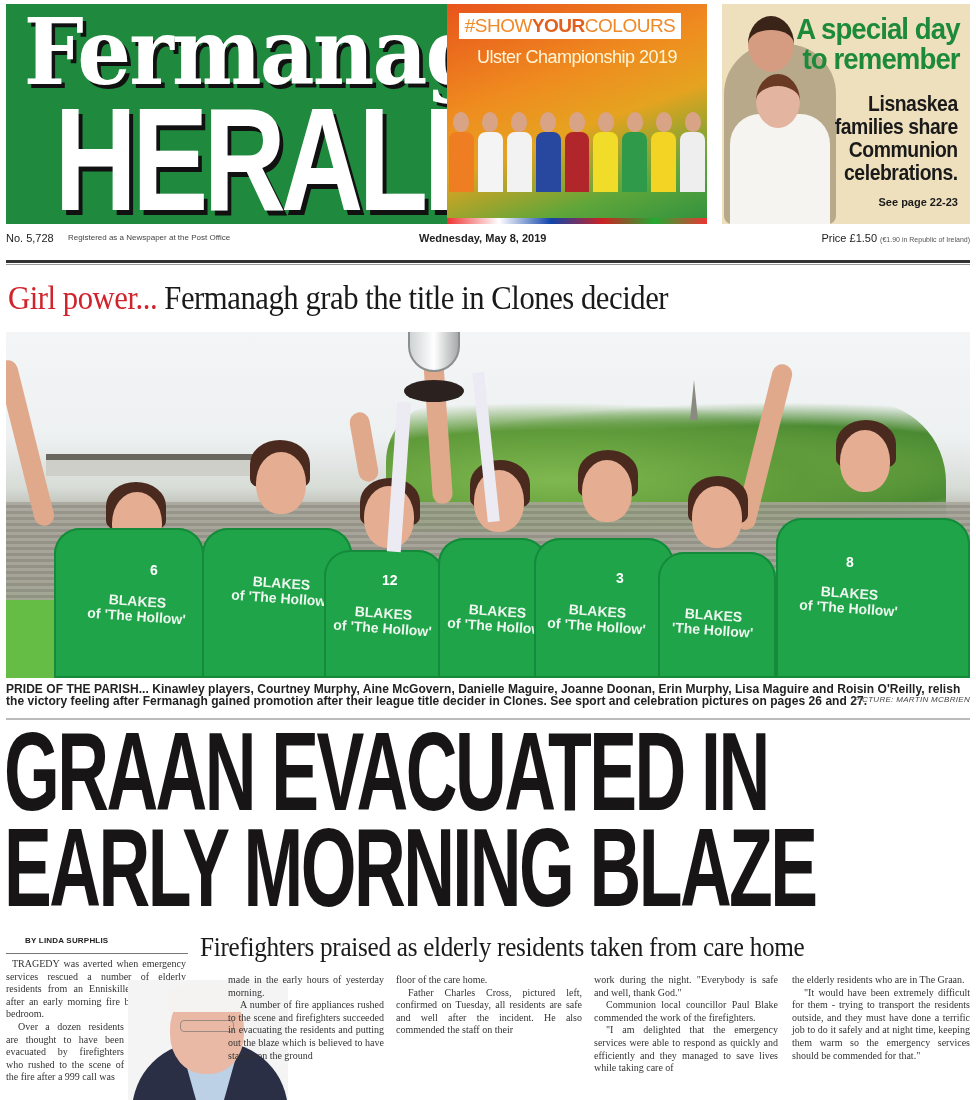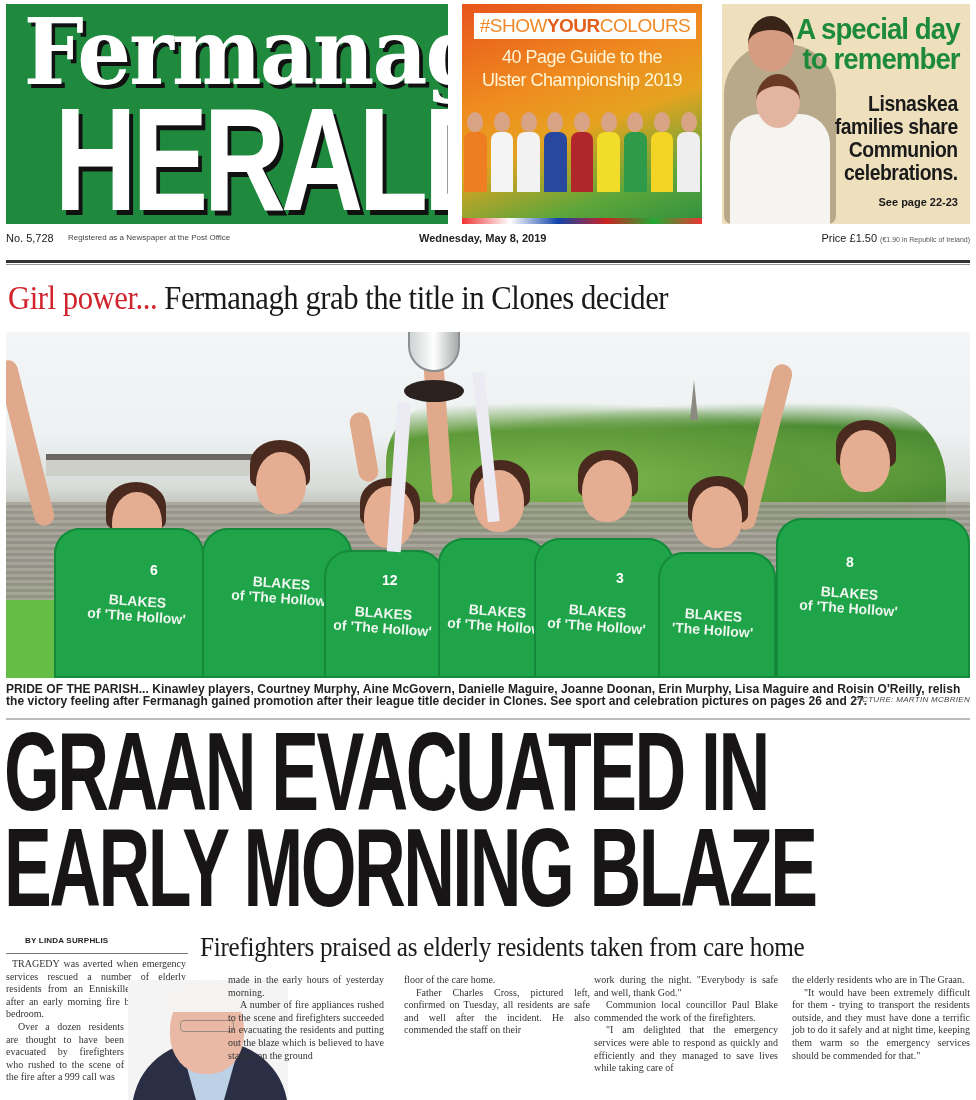--- a/index.html
+++ b/index.html
@@ -5,21 +5,21 @@
   * { box-sizing: border-box; margin: 0; padding: 0; }
   html, body { width: 976px; height: 1100px; overflow: hidden; background: #ffffff; }
   body { position: relative; font-family: "Liberation Sans", sans-serif; color: #1a1a1a; }
 
   
   .masthead { position: absolute; left: 6px; top: 4px; width: 442px; height: 220px; background: #1f8a3e; overflow: hidden; }
   .mast-line1 { position: absolute; left: 0; top: -6px; width: 100%; text-align: center; font-family: "DejaVu Serif", serif; font-weight: bold; font-size: 92px; letter-spacing: -2px; color: #ffffff; text-shadow: 4px 4px 0 #111; transform: scaleX(0.92); }
   .mast-line2 { position: absolute; left: 0; top: 86px; width: 100%; text-align: center; font-family: "Liberation Sans", sans-serif; font-weight: bold; font-size: 146px; letter-spacing: -6px; line-height: 140px; color: #ffffff; text-shadow: 5px 5px 0 #111; transform: scaleX(0.78); transform-origin: center; }
 
   
-  .promo-colours { position: absolute; left: 462px; top: 4px; width: 240px; height: 220px; overflow: hidden;
+  .promo-colours { position: absolute; left: 447px; top: 4px; width: 260px; height: 220px; overflow: hidden;
     background: linear-gradient(160deg, #e8541c 0%, #ef8b1f 35%, #e5a320 55%, #5ea63a 80%, #2f9140 100%); }
   .hashtag { position: absolute; left: 12px; top: 9px; width: 222px; height: 26px; background: #fff; text-align: center; font-size: 19px; line-height: 26px; color: #f08a28; letter-spacing: -0.5px; }
   .hashtag b { color: #e2601c; }
   .promo-sub { position: absolute; left: 0; top: 42px; width: 100%; text-align: center; color: #fff6d8; font-size: 18px; line-height: 23px; letter-spacing: -0.5px; }
   .players { position: absolute; left: 0; top: 100px; width: 100%; height: 88px; display: flex; align-items: flex-end; }
   .player { flex: 1; position: relative; height: 100%; }
   .player .head { position: absolute; left: 50%; top: 8px; width: 16px; height: 20px; margin-left: -8px; border-radius: 50% 50% 45% 45%; background: #d9a485; }
   .player .body { position: absolute; left: 2px; right: 2px; top: 28px; bottom: 0; border-radius: 8px 8px 0 0; }
   .free-inside { position: absolute; left: 0; top: 188px; width: 100%; height: 26px; background: #f5e719; text-align: center; font-weight: bold; font-size: 21px; line-height: 26px; letter-spacing: 3px; color: #1b1b1b; }
   .free-strip { position: absolute; left: 0; top: 214px; width: 100%; height: 6px; background: linear-gradient(90deg,#e33 0%,#fff 20%,#14a 40%,#c22 60%,#2a3 80%,#e33 100%); }
@@ -80,42 +80,41 @@
 
   
   .byline { position: absolute; left: 6px; top: 936px; font-size: 8px; font-weight: bold; color: #222; letter-spacing: 0.2px; padding-left: 19px; }
   .byline-rule { position: absolute; left: 6px; top: 953px; width: 182px; height: 1px; background: #777; }
   .subhead { position: absolute; left: 200px; top: 930px; font-family: "Liberation Serif", serif; font-size: 26.5px; line-height: 34px; color: #1a1a1a; white-space: nowrap; letter-spacing: -0.3px; transform: scaleX(0.95); transform-origin: left; }
   .col { position: absolute; font-family: "Liberation Serif", serif; font-size: 10px; line-height: 12.6px; color: #333; text-align: justify; }
   .col p { text-indent: 12px; }
   .col p.first { text-indent: 6px; }
   .col1 { left: 6px; top: 958px; width: 180px; }
   .col2 { left: 228px; top: 974px; width: 156px; }
-  .col3 { left: 396px; top: 974px; width: 186px; margin-left: 8px; }
+  .col3 { left: 396px; top: 974px; width: 186px; }
   .col4 { left: 594px; top: 974px; width: 184px; }
   .col5 { left: 792px; top: 974px; width: 178px; }
   .portrait { position: absolute; left: 128px; top: 980px; width: 160px; height: 120px; overflow: hidden; background: #f4f4f4; }
   .portrait .jacket { position: absolute; left: 4px; top: 62px; width: 156px; height: 70px; border-radius: 70px 70px 0 0; background: #2a2f45; }
   .portrait .shirt { position: absolute; left: 54px; top: 70px; width: 56px; height: 60px; background: #bcd0e6; clip-path: polygon(0 0,100% 0,70% 100%,30% 100%); }
   .portrait .face { position: absolute; left: 42px; top: 8px; width: 74px; height: 86px; border-radius: 48% 48% 46% 46%; background: #e9b9a6; }
   .portrait .hair { position: absolute; left: 40px; top: 2px; width: 78px; height: 30px; border-radius: 50% 50% 10% 10%; background: #f4f3f1; }
   .portrait .glasses { position: absolute; left: 52px; top: 40px; width: 54px; height: 12px; border: 1.5px solid #9a8a80; border-radius: 4px; }
 </style>
 </head>
 <body>
 
 <div class="masthead">
   <div class="mast-line1">Fermanagh</div>
   <div class="mast-line2">HERALD</div>
 </div>
 
 <div class="promo-colours">
   <div class="hashtag"><span>#SHOW</span><b>YOUR</b><span>COLOURS</span></div>
   <div class="promo-sub">
-    <div>40 Page Guide to the</div>
     <div>Ulster Championship 2019</div>
   </div>
   <div class="players">
     <div class="player">
         <div class="head"></div>
         <div class="body" style="background:#ef7d22"></div>
       </div>
     <div class="player">
         <div class="head"></div>
         <div class="body" style="background:#f4f4f4"></div>

